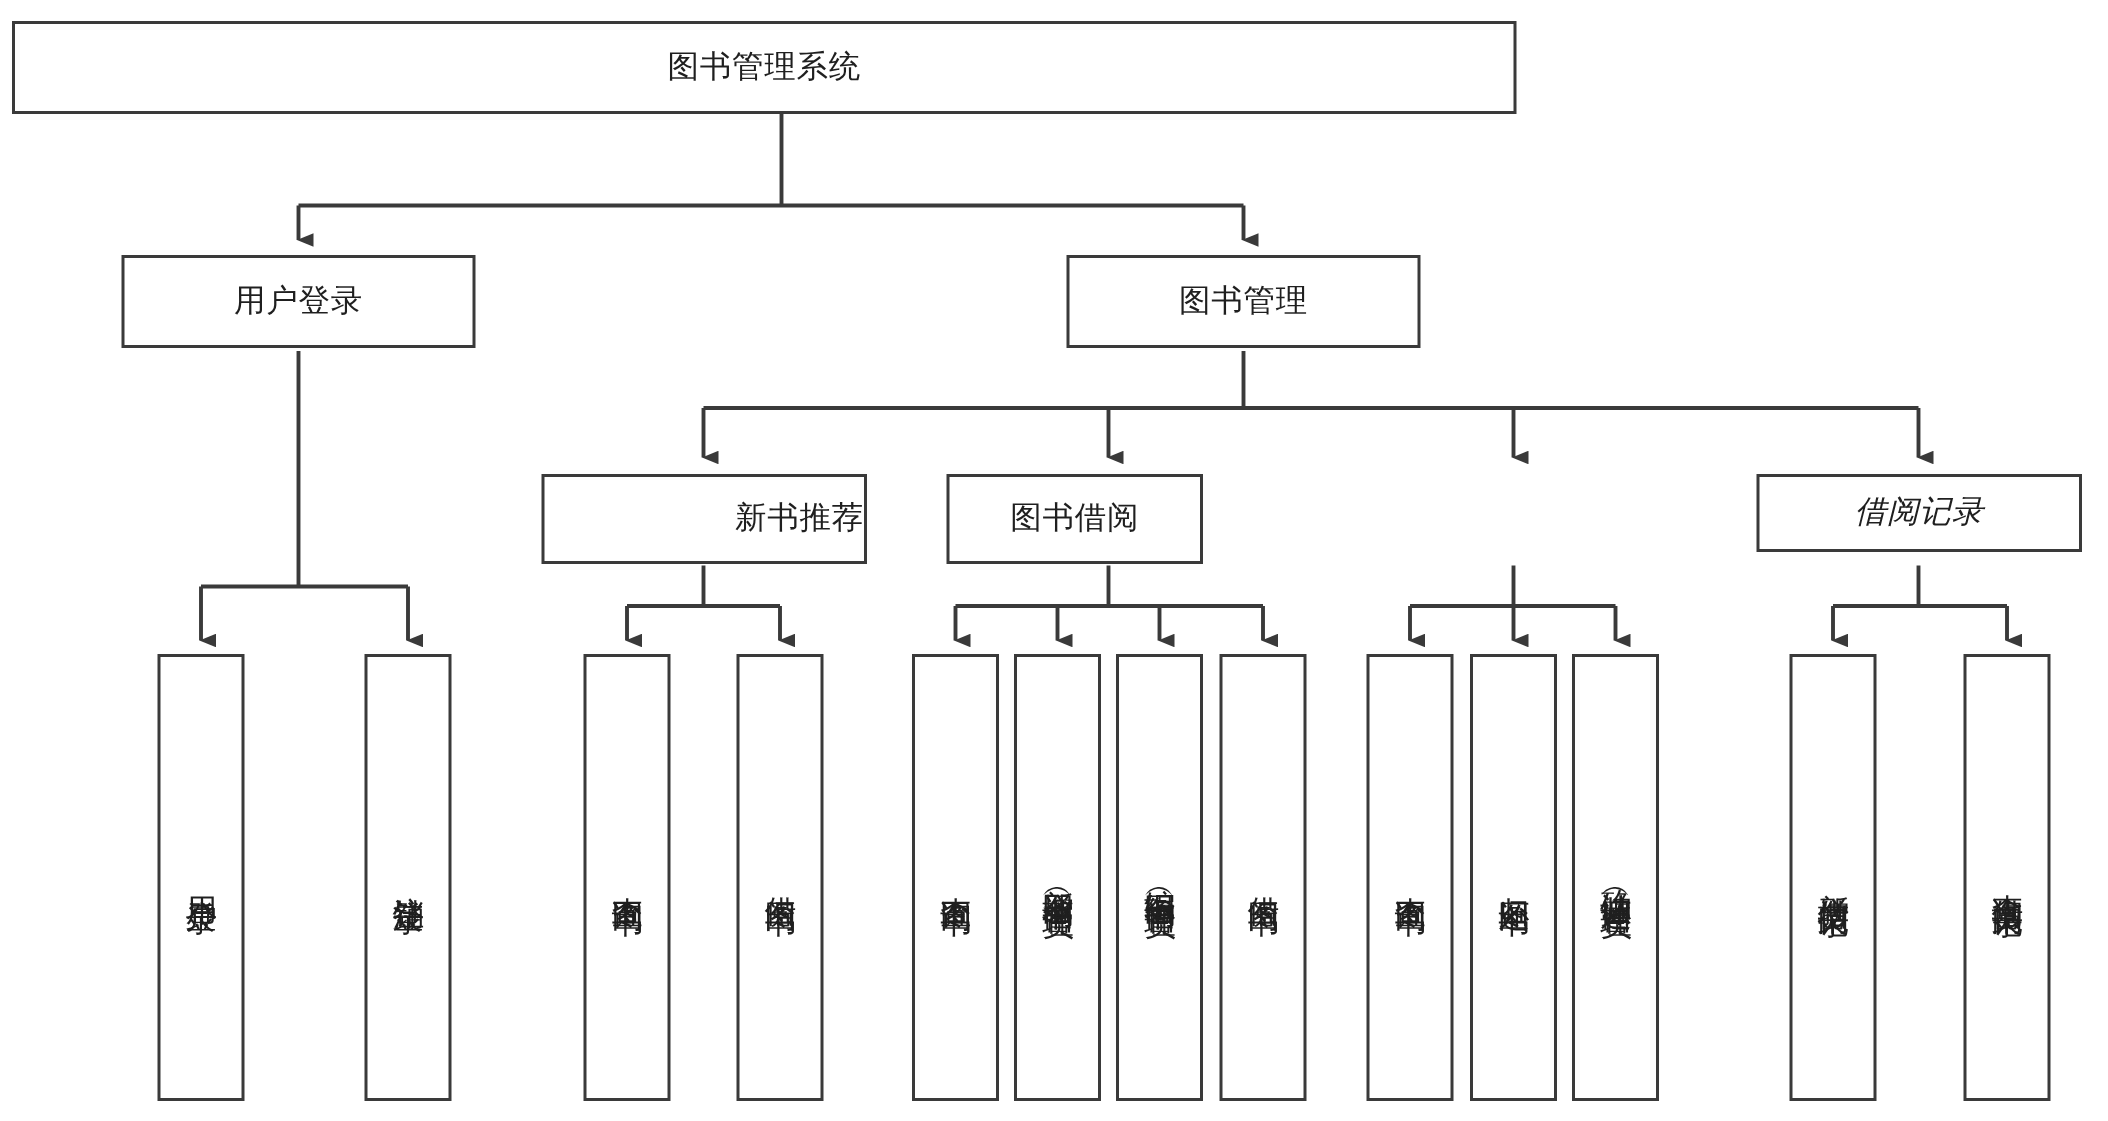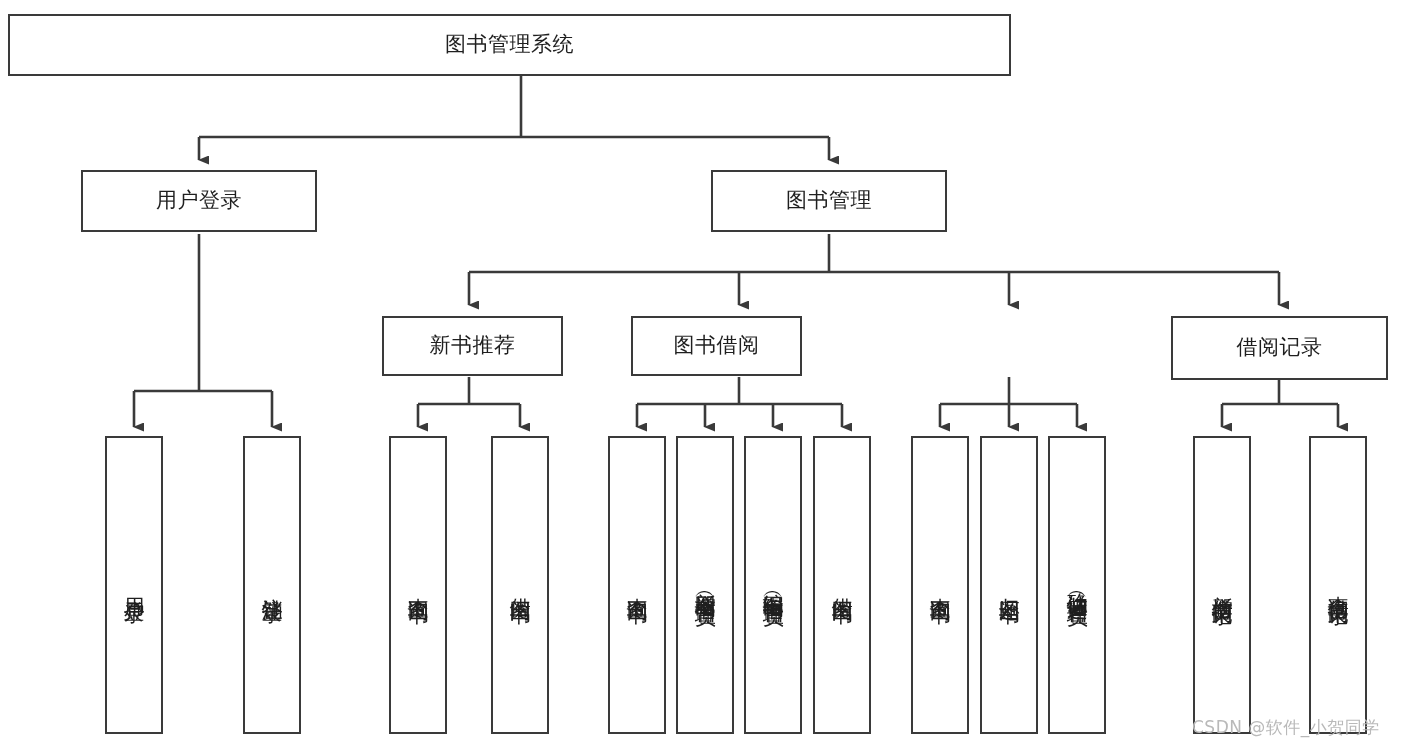--- a/index.html
+++ b/index.html
@@ -129,27 +129,27 @@
     <span class="label">图书管理系统</span>
   </div>
 
   <div class="node horiz" style="left:81px; top:170px; width:236px; height:62px;">
     <span class="label">用户登录</span>
   </div>
   <div class="node horiz" style="left:711px; top:170px; width:236px; height:62px;">
     <span class="label">图书管理</span>
   </div>
 
-  <div class="node horiz" style="left:382px; top:316px; width:181px; height:60px;">
+  <div class="node horiz" style="left:361px; top:316px; width:217px; height:60px;justify-content:flex-end;">
     <span class="label">新书推荐</span>
   </div>
   <div class="node horiz" style="left:631px; top:316px; width:171px; height:60px;">
     <span class="label">图书借阅</span>
   </div>
-  <div class="node horiz" style="left:1171px; top:316px; width:217px; height:64px;">
+  <div class="node horiz" style="left:1171px; top:316px; width:217px; height:52px;font-style:italic;">
     <span class="label">借阅记录</span>
   </div>
 
   <div class="node vert" style="left:105px; top:436px; width:58px; height:298px;">
     <span class="label">用户登录</span>
   </div>
   <div class="node vert" style="left:243px; top:436px; width:58px; height:298px;">
     <span class="label">注销登录</span>
   </div>
 
@@ -183,15 +183,14 @@
     <span class="label">确认归还（管理员）</span>
   </div>
 
   <div class="node vert" style="left:1193px; top:436px; width:58px; height:298px;">
     <span class="label">新增借阅记录</span>
   </div>
   <div class="node vert" style="left:1309px; top:436px; width:58px; height:298px;">
     <span class="label">查询借阅记录</span>
   </div>
 
-  <div class="watermark" style="left:1192px; top:716px;">CSDN @软件_小贺同学</div>
 
 </div>
 
 </body></html>

